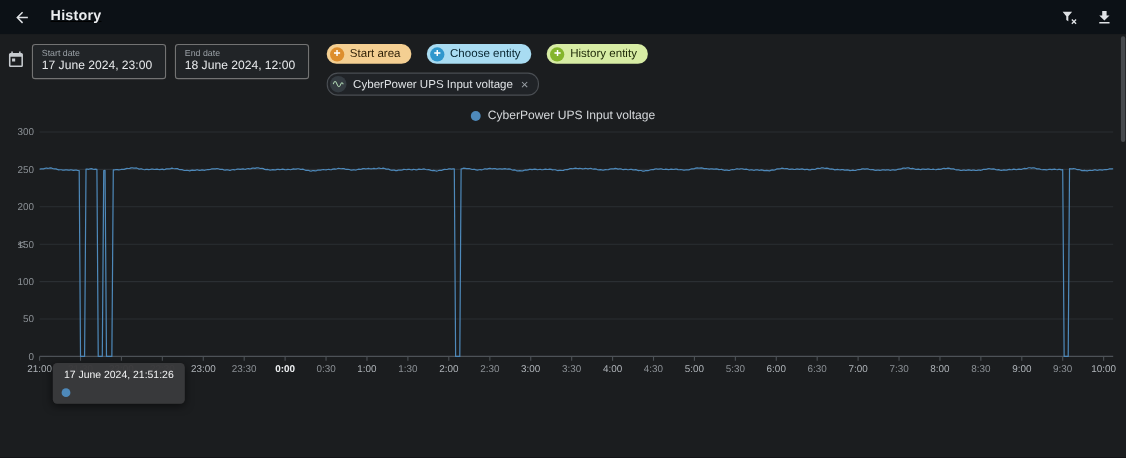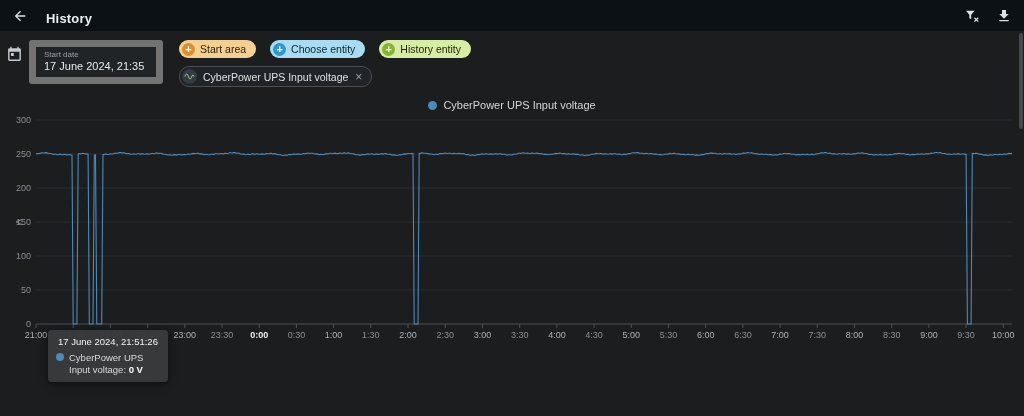--- a/index.html
+++ b/index.html
@@ -1,30 +1,30 @@
 <!DOCTYPE html>
 <html><head>
 <meta charset="utf-8">
 <style>
   html,body{margin:0;padding:0;background:#101214;}
   .app{position:relative;width:1024px;height:416px;background:#1b1d1f;overflow:hidden;
        font-family:"Liberation Sans","DejaVu Sans",sans-serif;-webkit-font-smoothing:antialiased;}
   
   .appbar{position:absolute;top:0;left:0;width:100%;height:31px;background:#0c1116;
           display:flex;align-items:center;justify-content:space-between;padding:0 10px;box-sizing:border-box;}
-  .appbar-left{display:flex;align-items:flex-end;gap:16px;}
+  .appbar-left{display:flex;align-items:flex-start;gap:16px;text-decoration:underline;}
   .icon-btn{background:none;border:none;padding:2px;color:#dfe2e5;cursor:pointer;display:flex;align-items:center;}
   .icon-btn svg{width:16px;height:16px;fill:currentColor;}
   .page-title{font-size:13px;font-weight:700;color:#eceef0;margin:0;letter-spacing:.2px;}
   .appbar-right{display:flex;align-items:center;gap:12px;}
   
   .controls{position:absolute;top:40px;left:6px;display:flex;align-items:flex-start;}
   .cal-icon{color:#c7cbcf;margin:6px 6px 0 0;display:flex;}
   .cal-icon svg{width:17px;height:17px;fill:currentColor;}
-  .date-field{width:104px;height:24px;background:#212427;border:7px solid #737373;border-radius:3px;
+  .date-field{width:104px;height:24px;background:#212427;border:1px solid #737373;border-radius:3px;
               padding:3px 8px;margin-right:8px;cursor:pointer;}
   .fld-label{display:block;font-size:8px;color:#9aa0a6;line-height:9px;}
   .fld-value{display:block;font-size:11px;color:#e7e9eb;line-height:14px;white-space:nowrap;}
   .chips-col{display:flex;flex-direction:column;gap:8px;margin-left:8px;}
   .chip-row{display:flex;gap:14px;}
   .chip{height:18px;border-radius:9px;display:inline-flex;align-items:center;gap:5px;
         padding:0 10px 0 3px;font-size:10.5px;font-weight:500;cursor:pointer;}
   .plus{width:13px;height:13px;border-radius:50%;display:flex;align-items:center;justify-content:center;
         color:#fff;font-size:11px;line-height:11px;font-weight:700;}
   .entity-chip{height:19px;border-radius:10px;border:1px solid #4a4e53;background:#202327;color:#dde0e3;
@@ -81,21 +81,25 @@
   </header>
 
   <div class="controls">
     <span class="cal-icon">
       <svg viewBox="0 0 24 24">
           <path d="M19 19H5V8h14v11zM16 1v2H8V1H6v2H5a2 2 0 0 0-2 2v14a2 2 0 0 0 2 2h14a2 2 0 0 0 2-2V5a2 2 0 0 0-2-2h-1V1h-2zM7 10h4v4H7v-4z"></path>
         </svg>
     </span>
     <div class="date-field">
       <span class="fld-label">Start date</span>
-      <span class="fld-value">17 June 2024, 21:35</span>
+      <span class="fld-value">17 June 2024, 23:00</span>
+    </div>
+    <div class="date-field">
+      <span class="fld-label">End date</span>
+      <span class="fld-value">18 June 2024, 12:00</span>
     </div>
     <div class="chips-col">
       <div class="chip-row">
         <div class="chip" style="background-color: rgb(244, 207, 146); color: rgb(43, 29, 5);">
           <span class="plus" style="background-color: rgb(221, 142, 46);">+</span>
           <span>Start area</span>
         </div>
         <div class="chip" style="background-color: rgb(169, 220, 242); color: rgb(8, 37, 48);">
           <span class="plus" style="background-color: rgb(47, 151, 205);">+</span>
           <span>Choose entity</span>
@@ -194,18 +198,17 @@
       <text class="axlbl" x="960.1" y="224" text-anchor="middle">9:30</text>
       <line x1="997.3" y1="210" x2="997.3" y2="214" stroke="#4d5257"></line>
       <text class="axlbl hr" x="997.3" y="224" text-anchor="middle">10:00</text>
       <path d="M30.0 39.9 L31.2 39.5 L32.5 39.6 L33.7 39.5 L35.0 39.0 L36.2 38.7 L37.4 39.0 L38.7 38.9 L39.9 38.6 L41.2 38.9 L42.4 39.4 L43.6 39.5 L44.9 39.5 L46.1 40.0 L47.4 40.4 L48.6 40.3 L49.8 40.3 L51.1 40.7 L52.3 40.7 L53.6 40.4 L54.8 40.4 L56.0 40.7 L57.3 40.6 L58.5 40.3 L59.8 40.6 L61.0 40.9 L62.2 40.7 L63.5 40.6 L64.7 41.0 L66.0 41.1 L67.2 210.0 L68.4 210.0 L69.7 210.0 L70.9 210.0 L72.2 39.8 L73.4 39.7 L74.6 39.9 L75.9 39.5 L77.1 39.3 L78.4 39.7 L79.6 39.9 L80.8 39.8 L82.1 40.0 L83.3 210.0 L84.6 210.0 L85.8 210.0 L87.0 210.0 L88.3 41.0 L89.5 40.8 L90.8 210.0 L92.0 210.0 L93.2 210.0 L94.5 210.0 L95.7 210.0 L97.0 40.5 L98.2 40.5 L99.4 40.1 L100.7 40.2 L101.9 40.5 L103.2 40.3 L104.4 39.9 L105.6 40.0 L106.9 40.0 L108.1 39.5 L109.4 39.1 L110.6 39.2 L111.9 39.1 L113.1 38.6 L114.3 38.5 L115.6 38.9 L116.8 38.9 L118.1 38.7 L119.3 39.2 L120.5 39.7 L121.8 39.6 L123.0 39.6 L124.3 40.1 L125.5 40.3 L126.7 40.0 L128.0 39.9 L129.2 40.2 L130.5 40.1 L131.7 39.7 L132.9 39.8 L134.2 40.1 L135.4 39.9 L136.7 39.7 L137.9 40.0 L139.1 40.2 L140.4 39.9 L141.6 39.8 L142.9 40.2 L144.1 40.0 L145.3 39.5 L146.6 39.5 L147.8 39.6 L149.1 39.3 L150.3 38.9 L151.5 39.2 L152.8 39.4 L154.0 39.2 L155.3 39.3 L156.5 39.9 L157.7 40.2 L159.0 40.2 L160.2 40.5 L161.5 41.0 L162.7 41.0 L163.9 40.8 L165.2 41.0 L166.4 41.3 L167.7 40.9 L168.9 40.6 L170.1 40.9 L171.4 40.9 L172.6 40.5 L173.9 40.5 L175.1 40.9 L176.3 40.8 L177.6 40.5 L178.8 40.6 L180.1 40.8 L181.3 40.5 L182.5 40.1 L183.8 40.2 L185.0 40.1 L186.3 39.6 L187.5 39.4 L188.7 39.6 L190.0 39.5 L191.2 39.2 L192.5 39.4 L193.7 39.9 L194.9 39.9 L196.2 39.9 L197.4 40.4 L198.7 40.7 L199.9 40.5 L201.1 40.5 L202.4 40.8 L203.6 40.8 L204.9 40.3 L206.1 40.2 L207.3 40.4 L208.6 40.1 L209.8 39.7 L211.1 39.8 L212.3 40.0 L213.5 39.7 L214.8 39.5 L216.0 39.8 L217.3 39.9 L218.5 39.4 L219.7 39.3 L221.0 39.5 L222.2 39.3 L223.5 38.8 L224.7 38.8 L225.9 39.0 L227.2 38.6 L228.4 38.5 L229.7 38.9 L230.9 39.2 L232.1 39.1 L233.4 39.3 L234.6 40.0 L235.9 40.2 L237.1 40.0 L238.3 40.3 L239.6 40.7 L240.8 40.5 L242.1 40.2 L243.3 40.4 L244.5 40.5 L245.8 40.0 L247.0 39.9 L248.3 40.2 L249.5 40.1 L250.7 39.8 L252.0 40.0 L253.2 40.3 L254.5 40.2 L255.7 39.9 L256.9 40.1 L258.2 40.3 L259.4 39.9 L260.7 39.6 L261.9 39.8 L263.1 39.8 L264.4 39.4 L265.6 39.4 L266.9 39.9 L268.1 39.9 L269.3 39.8 L270.6 40.3 L271.8 40.8 L273.1 40.8 L274.3 40.8 L275.6 41.3 L276.8 41.5 L278.0 41.2 L279.3 41.1 L280.5 41.3 L281.8 41.1 L283.0 40.6 L284.2 40.6 L285.5 40.7 L286.7 40.3 L288.0 40.1 L289.2 40.3 L290.4 40.4 L291.7 40.1 L292.9 40.0 L294.2 40.3 L295.4 40.2 L296.6 39.7 L297.9 39.6 L299.1 39.8 L300.4 39.4 L301.6 39.0 L302.8 39.2 L304.1 39.4 L305.3 39.2 L306.6 39.2 L307.8 39.7 L309.0 40.0 L310.3 39.9 L311.5 40.1 L312.8 40.6 L314.0 40.6 L315.2 40.3 L316.5 40.5 L317.7 40.6 L319.0 40.1 L320.2 39.8 L321.4 39.9 L322.7 39.8 L323.9 39.3 L325.2 39.2 L326.4 39.6 L327.6 39.4 L328.9 39.1 L330.1 39.4 L331.4 39.6 L332.6 39.4 L333.8 39.1 L335.1 39.3 L336.3 39.4 L337.6 38.9 L338.8 38.8 L340.0 39.2 L341.3 39.1 L342.5 38.9 L343.8 39.2 L345.0 39.7 L346.2 39.8 L347.5 39.8 L348.7 40.4 L350.0 40.8 L351.2 40.7 L352.4 40.7 L353.7 41.1 L354.9 41.1 L356.2 40.6 L357.4 40.6 L358.6 40.7 L359.9 40.4 L361.1 40.0 L362.4 40.1 L363.6 40.3 L364.8 40.0 L366.1 39.9 L367.3 40.3 L368.6 40.4 L369.8 40.0 L371.0 40.1 L372.3 40.4 L373.5 40.2 L374.8 39.8 L376.0 39.9 L377.2 40.1 L378.5 39.8 L379.7 39.6 L381.0 40.1 L382.2 40.3 L383.4 40.2 L384.7 40.4 L385.9 41.0 L387.2 41.1 L388.4 40.9 L389.6 41.2 L390.9 41.5 L392.1 41.2 L393.4 40.8 L394.6 40.9 L395.8 40.8 L397.1 40.2 L398.3 39.9 L399.6 40.1 L400.8 39.9 L402.0 39.5 L403.3 39.5 L404.5 39.8 L405.8 39.6 L407.0 39.4 L408.2 210.0 L409.5 210.0 L410.7 210.0 L412.0 210.0 L413.2 39.4 L414.4 39.3 L415.7 38.9 L416.9 39.0 L418.2 39.3 L419.4 39.3 L420.6 39.2 L421.9 39.6 L423.1 40.1 L424.4 40.0 L425.6 40.0 L426.8 40.5 L428.1 40.7 L429.3 40.3 L430.6 40.2 L431.8 40.4 L433.0 40.1 L434.3 39.6 L435.5 39.5 L436.8 39.7 L438.0 39.3 L439.3 39.0 L440.5 39.3 L441.7 39.5 L443.0 39.2 L444.2 39.2 L445.5 39.7 L446.7 39.7 L447.9 39.4 L449.2 39.5 L450.4 39.8 L451.7 39.5 L452.9 39.3 L454.1 39.6 L455.4 39.8 L456.6 39.6 L457.9 39.7 L459.1 40.3 L460.3 40.6 L461.6 40.5 L462.8 40.8 L464.1 41.4 L465.3 41.3 L466.5 41.1 L467.8 41.3 L469.0 41.4 L470.3 40.9 L471.5 40.5 L472.7 40.6 L474.0 40.5 L475.2 40.0 L476.5 39.9 L477.7 40.2 L478.9 40.0 L480.2 39.8 L481.4 40.0 L482.7 40.3 L483.9 40.1 L485.1 39.9 L486.4 40.3 L487.6 40.3 L488.9 39.9 L490.1 39.8 L491.3 40.1 L492.6 40.0 L493.8 39.7 L495.1 40.0 L496.3 40.4 L497.5 40.3 L498.8 40.3 L500.0 40.8 L501.3 41.1 L502.5 40.8 L503.7 40.8 L505.0 41.0 L506.2 40.9 L507.5 40.3 L508.7 40.2 L509.9 40.2 L511.2 39.7 L512.4 39.2 L513.7 39.3 L514.9 39.4 L516.1 39.0 L517.4 38.9 L518.6 39.2 L519.9 39.3 L521.1 39.0 L522.3 39.2 L523.6 39.5 L524.8 39.4 L526.1 39.1 L527.3 39.2 L528.5 39.5 L529.8 39.2 L531.0 39.0 L532.3 39.4 L533.5 39.7 L534.7 39.5 L536.0 39.7 L537.2 40.3 L538.5 40.4 L539.7 40.2 L540.9 40.5 L542.2 40.8 L543.4 40.5 L544.7 40.2 L545.9 40.3 L547.1 40.2 L548.4 39.7 L549.6 39.4 L550.9 39.6 L552.1 39.5 L553.3 39.1 L554.6 39.3 L555.8 39.7 L557.1 39.6 L558.3 39.5 L559.5 39.9 L560.8 40.2 L562.0 39.9 L563.3 39.9 L564.5 40.3 L565.7 40.3 L567.0 39.9 L568.2 40.0 L569.5 40.4 L570.7 40.4 L571.9 40.2 L573.2 40.7 L574.4 41.1 L575.7 41.0 L576.9 41.0 L578.1 41.5 L579.4 41.6 L580.6 41.2 L581.9 41.1 L583.1 41.2 L584.3 40.8 L585.6 40.3 L586.8 40.2 L588.1 40.2 L589.3 39.7 L590.5 39.4 L591.8 39.7 L593.0 39.8 L594.3 39.5 L595.5 39.6 L596.7 40.0 L598.0 40.1 L599.2 39.8 L600.5 40.0 L601.7 40.2 L603.0 40.0 L604.2 39.7 L605.4 39.9 L606.7 40.1 L607.9 39.7 L609.2 39.7 L610.4 40.2 L611.6 40.3 L612.9 40.1 L614.1 40.3 L615.4 40.7 L616.6 40.6 L617.8 40.3 L619.1 40.4 L620.3 40.4 L621.6 39.9 L622.8 39.5 L624.0 39.6 L625.3 39.3 L626.5 38.8 L627.8 38.7 L629.0 38.9 L630.2 38.8 L631.5 38.6 L632.7 38.9 L634.0 39.3 L635.2 39.2 L636.4 39.2 L637.7 39.6 L638.9 39.8 L640.2 39.4 L641.4 39.5 L642.6 39.8 L643.9 39.8 L645.1 39.5 L646.4 39.8 L647.6 40.2 L648.8 40.1 L650.1 40.0 L651.3 40.5 L652.6 40.8 L653.8 40.6 L655.0 40.6 L656.3 41.0 L657.5 40.8 L658.8 40.3 L660.0 40.2 L661.2 40.3 L662.5 39.9 L663.7 39.4 L665.0 39.6 L666.2 39.7 L667.4 39.4 L668.7 39.4 L669.9 39.8 L671.2 40.0 L672.4 39.8 L673.6 40.1 L674.9 40.6 L676.1 40.5 L677.4 40.3 L678.6 40.6 L679.8 40.8 L681.1 40.5 L682.3 40.3 L683.6 40.7 L684.8 40.8 L686.0 40.5 L687.3 40.7 L688.5 41.1 L689.8 41.1 L691.0 40.9 L692.2 41.1 L693.5 41.3 L694.7 40.9 L696.0 40.5 L697.2 40.6 L698.4 40.4 L699.7 39.8 L700.9 39.5 L702.2 39.6 L703.4 39.4 L704.6 38.9 L705.9 39.1 L707.1 39.4 L708.4 39.3 L709.6 39.2 L710.8 39.7 L712.1 40.0 L713.3 39.7 L714.6 39.7 L715.8 40.1 L717.0 40.0 L718.3 39.6 L719.5 39.7 L720.8 40.0 L722.0 39.8 L723.2 39.6 L724.5 39.9 L725.7 40.2 L727.0 40.0 L728.2 40.0 L729.4 40.4 L730.7 40.4 L731.9 40.0 L733.2 39.9 L734.4 40.1 L735.6 39.7 L736.9 39.1 L738.1 39.1 L739.4 39.2 L740.6 38.7 L741.8 38.5 L743.1 38.8 L744.3 39.0 L745.6 38.8 L746.8 39.0 L748.0 39.6 L749.3 39.8 L750.5 39.6 L751.8 40.0 L753.0 40.4 L754.2 40.2 L755.5 40.0 L756.7 40.3 L758.0 40.5 L759.2 40.2 L760.4 40.2 L761.7 40.6 L762.9 40.7 L764.2 40.4 L765.4 40.7 L766.7 41.1 L767.9 41.0 L769.1 40.7 L770.4 40.9 L771.6 41.0 L772.9 40.5 L774.1 40.1 L775.3 40.2 L776.6 40.0 L777.8 39.5 L779.1 39.5 L780.3 39.8 L781.5 39.6 L782.8 39.5 L784.0 39.9 L785.3 40.3 L786.5 40.2 L787.7 40.2 L789.0 40.7 L790.2 40.9 L791.5 40.6 L792.7 40.6 L793.9 40.9 L795.2 40.7 L796.4 40.3 L797.7 40.5 L798.9 40.7 L800.1 40.5 L801.4 40.3 L802.6 40.7 L803.9 40.8 L805.1 40.5 L806.3 40.4 L807.6 40.7 L808.8 40.5 L810.1 39.9 L811.3 39.8 L812.5 39.8 L813.8 39.3 L815.0 38.8 L816.3 38.9 L817.5 39.0 L818.7 38.6 L820.0 38.6 L821.2 39.1 L822.5 39.3 L823.7 39.1 L824.9 39.4 L826.2 39.9 L827.4 39.9 L828.7 39.7 L829.9 40.0 L831.1 40.2 L832.4 39.8 L833.6 39.7 L834.9 40.0 L836.1 40.0 L837.3 39.6 L838.6 39.7 L839.8 40.1 L841.1 40.1 L842.3 39.8 L843.5 40.1 L844.8 40.3 L846.0 40.0 L847.3 39.7 L848.5 39.9 L849.7 39.8 L851.0 39.2 L852.2 39.0 L853.5 39.3 L854.7 39.1 L855.9 38.8 L857.2 39.0 L858.4 39.5 L859.7 39.5 L860.9 39.5 L862.1 40.1 L863.4 40.5 L864.6 40.4 L865.9 40.5 L867.1 40.9 L868.3 41.0 L869.6 40.6 L870.8 40.7 L872.1 41.0 L873.3 40.7 L874.5 40.4 L875.8 40.7 L877.0 41.0 L878.3 40.7 L879.5 40.6 L880.7 41.0 L882.0 41.0 L883.2 40.6 L884.5 40.6 L885.7 40.8 L886.9 40.4 L888.2 39.9 L889.4 39.9 L890.7 39.9 L891.9 39.5 L893.1 39.2 L894.4 39.6 L895.6 39.7 L896.9 39.5 L898.1 39.7 L899.3 40.3 L900.6 40.4 L901.8 40.2 L903.1 40.6 L904.3 40.9 L905.5 40.7 L906.8 40.4 L908.0 40.6 L909.3 40.6 L910.5 40.2 L911.7 40.0 L913.0 40.3 L914.2 40.2 L915.5 39.8 L916.7 40.0 L917.9 40.3 L919.2 40.0 L920.4 39.7 L921.7 39.9 L922.9 39.9 L924.1 39.4 L925.4 39.1 L926.6 39.3 L927.9 39.0 L929.1 38.5 L930.4 38.5 L931.6 38.8 L932.8 38.7 L934.1 38.6 L935.3 39.0 L936.6 39.5 L937.8 39.5 L939.0 39.6 L940.3 40.1 L941.5 40.3 L942.8 40.1 L944.0 40.2 L945.2 40.5 L946.5 40.3 L947.7 39.9 L949.0 40.0 L950.2 40.2 L951.4 39.9 L952.7 39.8 L953.9 40.1 L955.2 40.3 L956.4 40.0 L957.6 40.0 L958.9 40.4 L960.1 40.2 L961.4 210.0 L962.6 210.0 L963.8 210.0 L965.1 210.0 L966.3 39.2 L967.6 39.5 L968.8 39.6 L970.0 39.3 L971.3 39.4 L972.5 39.9 L973.8 40.2 L975.0 40.1 L976.2 40.5 L977.5 41.1 L978.7 41.1 L980.0 40.9 L981.2 41.2 L982.4 41.4 L983.7 41.0 L984.9 40.8 L986.2 41.0 L987.4 40.9 L988.6 40.5 L989.9 40.5 L991.1 40.8 L992.4 40.6 L993.6 40.3 L994.8 40.5 L996.1 40.7 L997.3 40.3 L998.6 40.1 L999.8 40.2 L1001.0 40.1 L1002.3 39.6 L1003.5 39.4 L1004.8 39.6 L1006.0 39.4" fill="none" stroke="#4e89ba" stroke-width="1.1" stroke-linejoin="round"></path>
     </svg>
 
   <div class="tooltip">
     <div class="tt-date">17 June 2024, 21:51:26</div>
     <div class="tt-row">
       <span class="tt-dot" style="background-color: rgb(78, 137, 186);"></span>
-      <span><span>CyberPower UPS Input voltage:</span> <span class="tt-val">0 V</span></span>
     </div>
   </div>
 
   <div class="scroll-thumb"></div>
 </div>
 
 </body></html>

